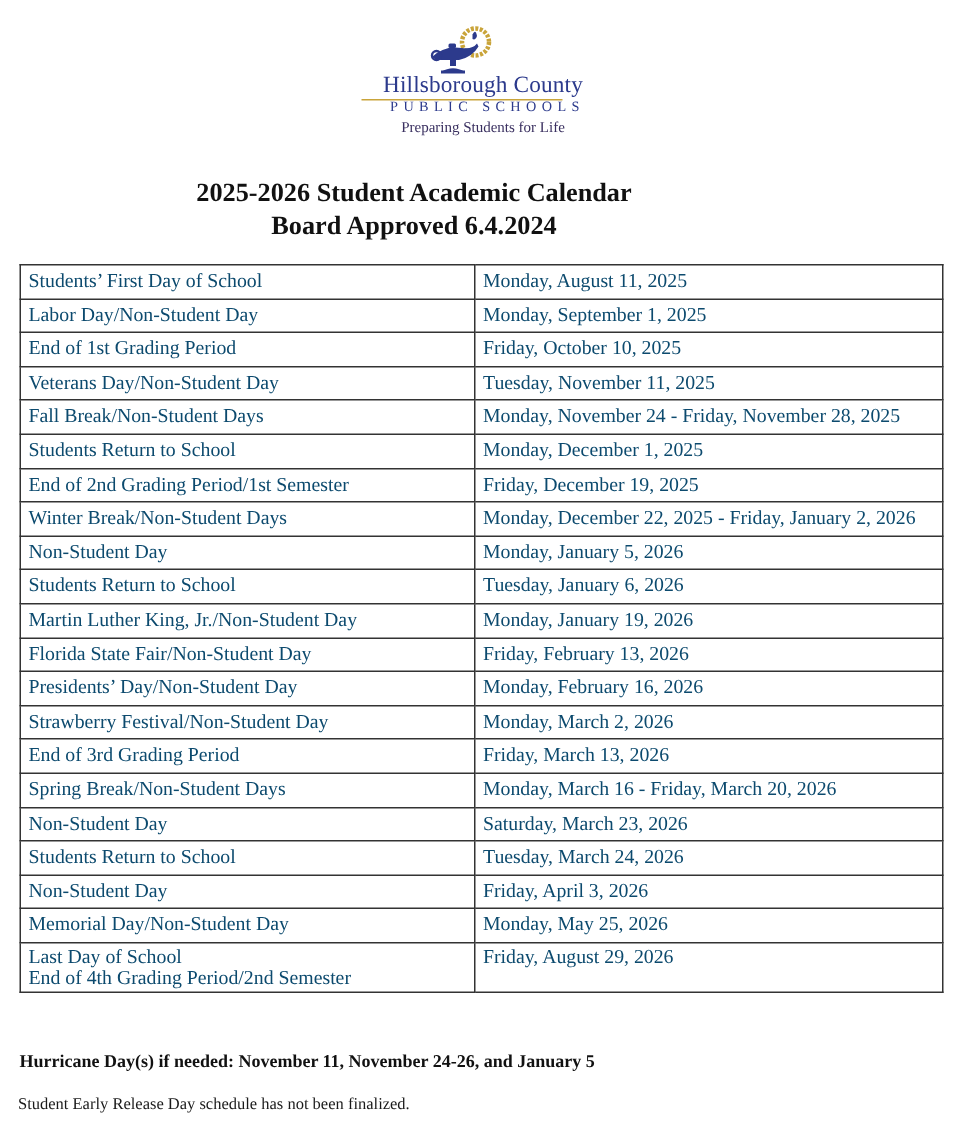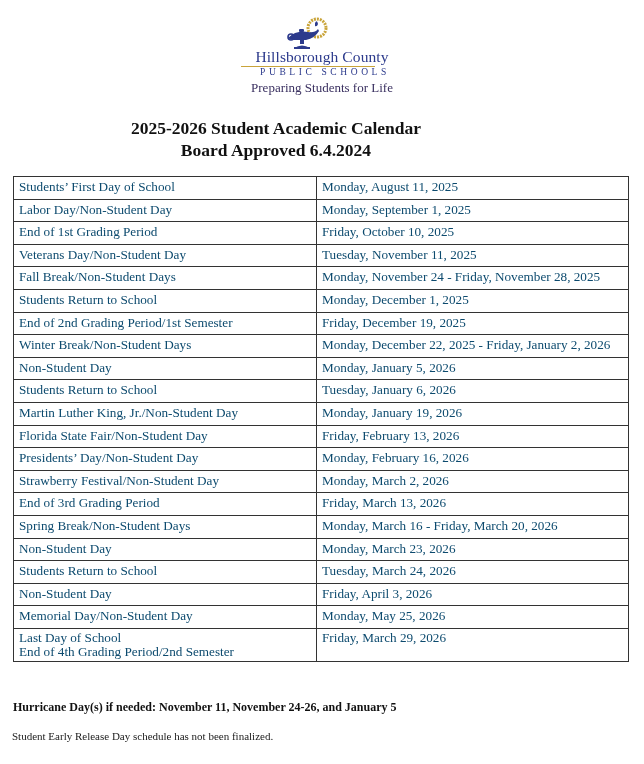--- a/index.html
+++ b/index.html
@@ -58,21 +58,21 @@
       color: #2c3a8c;
       padding-left: 6px;
       box-sizing: border-box;
     }
     .logo-tag {
       position: absolute;
       left: 0;
       width: 644px;
       top: 80px;
       text-align: center;
-      font-size: 13px;
+      font-size: 10px;
       color: #3a3060;
     }
     .title {
       position: absolute;
       left: 0;
       width: 552px;
       top: 117px;
       text-align: center;
       font-weight: bold;
       font-size: 17.5px;
@@ -214,40 +214,40 @@
     <tr>
       <td class="event">End of 3rd Grading Period</td>
       <td>Friday, March 13, 2026</td>
     </tr>
     <tr>
       <td class="event">Spring Break/Non-Student Days</td>
       <td>Monday, March 16 - Friday, March 20, 2026</td>
     </tr>
     <tr>
       <td class="event">Non-Student Day</td>
-      <td>Monday, March 23, 2026</td>
+      <td>Saturday, March 23, 2026</td>
     </tr>
     <tr>
       <td class="event">Students Return to School</td>
       <td>Tuesday, March 24, 2026</td>
     </tr>
     <tr>
       <td class="event">Non-Student Day</td>
       <td>Friday, April 3, 2026</td>
     </tr>
     <tr>
       <td class="event">Memorial Day/Non-Student Day</td>
       <td>Monday, May 25, 2026</td>
     </tr>
     <tr class="tall">
       <td class="event">
         <div>Last Day of School</div>
         <div>End of 4th Grading Period/2nd Semester</div>
       </td>
-      <td>Friday, March 29, 2026</td>
+      <td>Friday, August 29, 2026</td>
     </tr>
   </tbody>
 </table>
 
 <div class="hurricane">Hurricane Day(s) if needed: November 11, November 24-26, and January 5</div>
 
 <div class="notes">
   <div>Student Early Release Day schedule has not been finalized.</div>
 </div>
 

